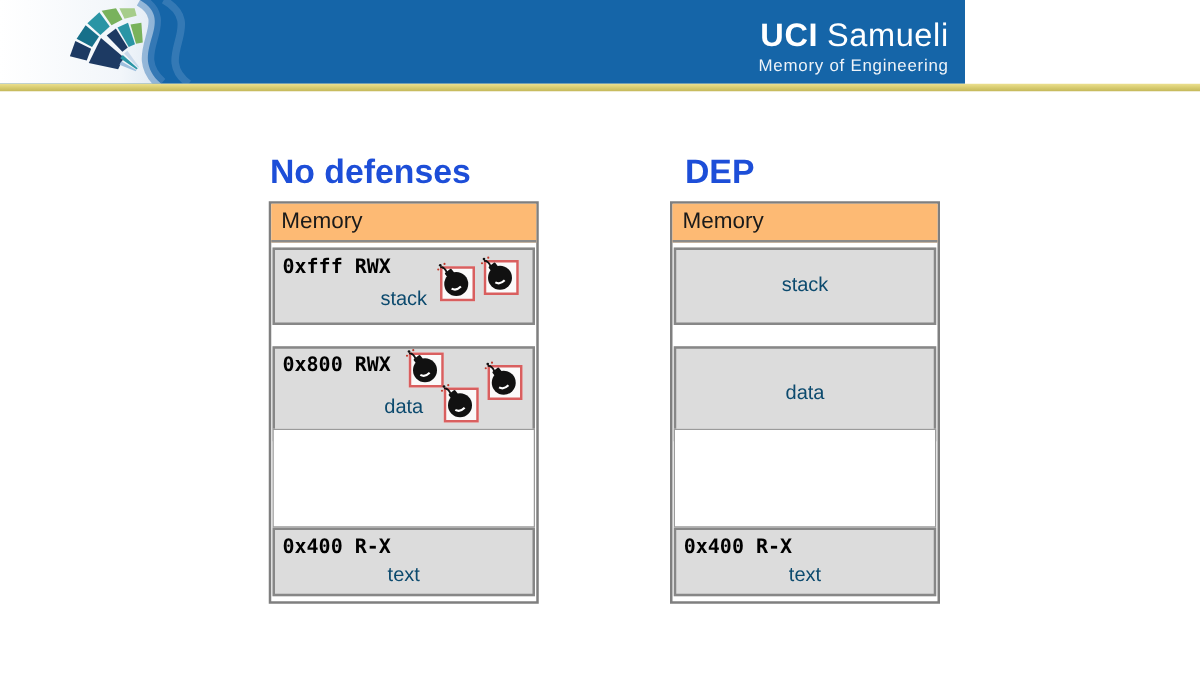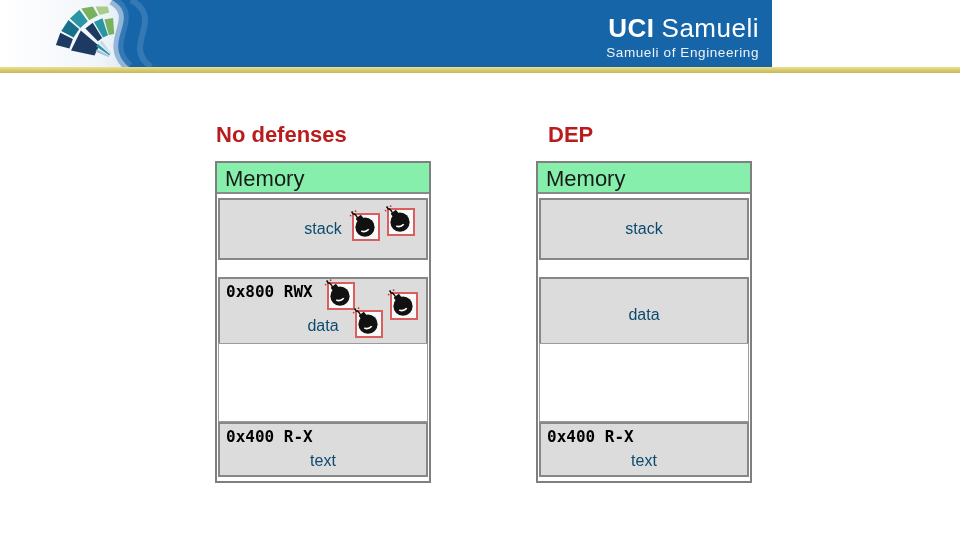--- a/index.html
+++ b/index.html
@@ -12,31 +12,31 @@
   .logo{position:absolute;left:16px;top:6px;width:104px;height:56px;}
   .brand{position:absolute;right:13px;top:15px;text-align:right;color:#ffffff;line-height:1;}
   .brand-line1{font-size:26px;letter-spacing:0.5px;}
   .brand-uci{font-weight:bold;}
   .brand-samueli{font-weight:normal;margin-left:7px;}
   .brand-line2{font-size:13.5px;margin-top:5px;color:#eef3f8;letter-spacing:0.6px;}
   .accent-bar{position:absolute;left:0;top:67px;width:960px;height:6px;
               background:linear-gradient(180deg,#ece08f 0%,#d6ca6e 55%,#c4b85a 100%);}
 
   
-  .panel-title{position:absolute;top:122px;font-size:22px;font-weight:bold;color:#b91c1c;}
+  .panel-title{position:absolute;top:122px;font-size:27px;font-weight:bold;color:#1d4ed8;}
   #title0{left:216px;}
   #title1{left:548px;}
 
   .membox{position:absolute;top:161px;width:212px;height:318px;background:#ffffff;
           border:2px solid #7f7f7f;box-sizing:content-box;}
   #box0{left:215px;}
   #box1{left:536px;}
 
   .memlabel{position:absolute;left:0;right:0;top:0;height:31px;border-bottom:2px solid #8a8a8a;
-            font-size:22px;color:#1a1a1a;padding:3px 0 0 8px;background:#86efac;box-sizing:border-box;}
+            font-size:18px;color:#1a1a1a;padding:3px 0 0 8px;background:#fdba74;box-sizing:border-box;}
 
   .sec{position:absolute;left:1px;right:1px;background:#dcdcdc;border:2px solid #878787;
        box-sizing:border-box;display:flex;flex-direction:column;}
   .sec-stack{top:35px;height:62px;}
   .sec-data{top:114px;height:76px;}
   .sec-empty{top:180px;height:79px;background:#ffffff;border:1px solid #9b9b9b;}
   .sec-text{top:259px;height:55px;}
   .addr{font-family:"DejaVu Sans Mono",monospace;font-weight:bold;font-size:16px;
         color:#000;padding:3px 0 0 6px;white-space:pre;}
   .addr .red{color:#cc5566;}
@@ -81,32 +81,33 @@
       <polygon points="83.6,8.9 79.5,0.5 91.7,0.5 93.3,6.5" fill="#a6cd8a"></polygon>
       <polygon points="81.9,35.3 69.4,22.4 76.7,16.7 86.2,32.0" fill="#1d3a63"></polygon>
       <polygon points="87,31.5 78,15.9 86.4,12.2 92,29.3" fill="#2a95a5"></polygon>
       <polygon points="92.8,29 88.4,13.6 97.1,12.1 98.2,28" fill="#79b25c"></polygon>
       <polygon points="92.6,51 79.6,45.8 81,43 93.1,50" fill="#9fc0de"></polygon>
       <polygon points="93.4,49.5 80.1,40.6 82.2,38 94.1,48.6" fill="#2a95a5"></polygon>
       <polygon points="94.4,48.2 83.3,36.7 85.9,34.6 95.3,47.5" fill="#c9d9ea"></polygon>
     </svg>
     <div class="brand">
       <div class="brand-line1"><span class="brand-uci">UCI</span><span class="brand-samueli">Samueli</span></div>
-      <div class="brand-line2">Samueli of Engineering</div>
+      <div class="brand-line2">Memory of Engineering</div>
     </div>
   </div>
   <div class="accent-bar"></div>
 
   <div class="panel-title" id="title0">No defenses</div>
   <div class="panel-title" id="title1">DEP</div>
 
   <div class="membox" id="box0">
     <div class="memlabel">Memory</div>
 
     <div class="sec sec-stack">
+      <div class="addr"><span>0xfff RWX</span><span class="red"></span></div>
       <div class="lbl">stack</div>
     </div>
 
     <div class="sec sec-data">
       <div class="addr"><span>0x800 RWX</span><span class="red"></span></div>
       <div class="lbl">data</div>
     </div>
 
     <div class="sec sec-empty"></div>
 

